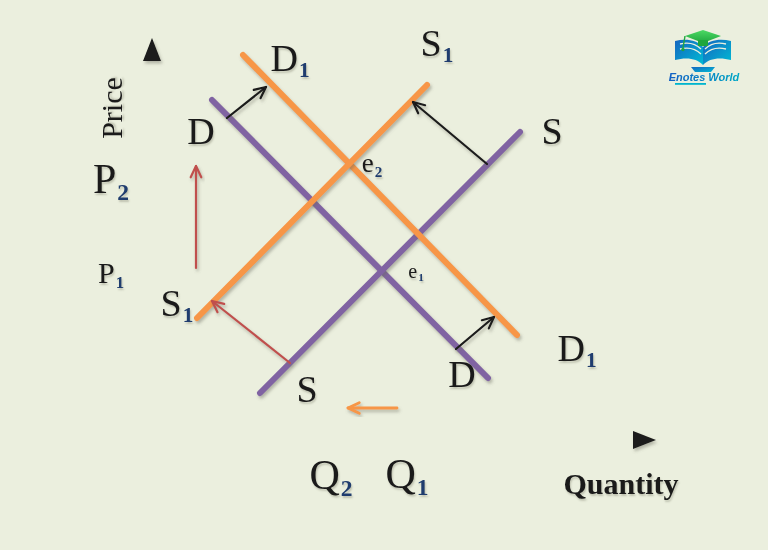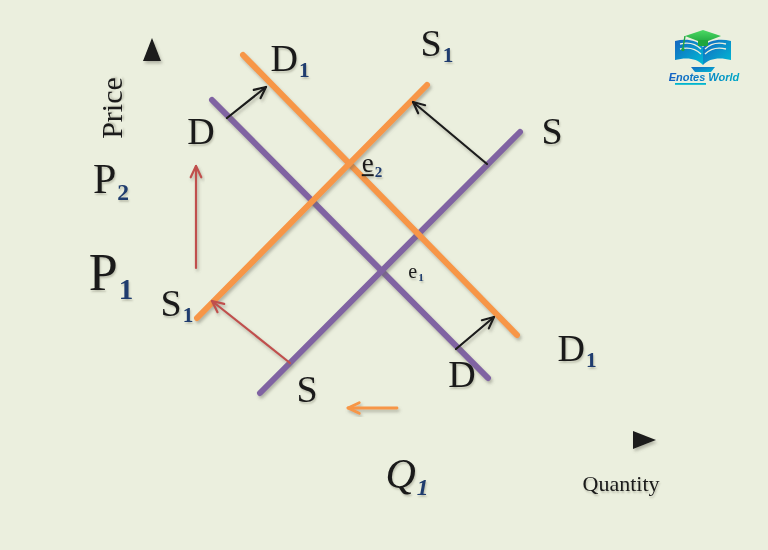--- a/index.html
+++ b/index.html
@@ -71,25 +71,26 @@
         <polyline points="201.3,177.3 196,166 190.7,177.3" fill="none" stroke="#C0504D" stroke-width="2.2" stroke-linecap="round" stroke-linejoin="round"></polyline>
       </g>
       <g filter="url(#ds)">
         <line x1="397" y1="408" x2="348" y2="408" stroke="#F79646" stroke-width="2.8" stroke-linecap="round"></line>
         <polyline points="359.3,402.7 348,408 359.3,413.3" fill="none" stroke="#F79646" stroke-width="2.8" stroke-linecap="round" stroke-linejoin="round"></polyline>
       </g>
     </svg>
 
   <div id="labels-layer">
       <div class="dlabel" style="left: 112px; top: 108px; font-size: 30px; transform: translate(-50%, -50%) rotate(-90deg);"><span>Price</span></div>
-      <div class="dlabel" style="left: 621px; top: 484px; font-size: 22px;"><span>Quantity</span></div>
+      <div class="dlabel" style="left: 621px; top: 484px; font-size: 30px; font-weight: bold;"><span>Quantity</span></div>
       <div class="dlabel" style="left: 111px; top: 181px; font-size: 42px;"><span>P</span><span class="sub">2</span></div>
-      <div class="dlabel" style="left: 111px; top: 275px; font-size: 52px;"><span>P</span><span class="sub">1</span></div>
-      <div class="dlabel" style="left: 407px; top: 476px; font-size: 42px; font-style: italic;"><span>Q</span><span class="sub">1</span></div>
-      <div class="dlabel" style="left: 372px; top: 165px; font-size: 27px; text-decoration: underline;"><span>e</span><span class="sub">2</span></div>
+      <div class="dlabel" style="left: 111px; top: 275px; font-size: 30px;"><span>P</span><span class="sub">1</span></div>
+      <div class="dlabel" style="left: 331px; top: 477px; font-size: 42px;"><span>Q</span><span class="sub">2</span></div>
+      <div class="dlabel" style="left: 407px; top: 476px; font-size: 42px;"><span>Q</span><span class="sub">1</span></div>
+      <div class="dlabel" style="left: 372px; top: 165px; font-size: 27px;"><span>e</span><span class="sub">2</span></div>
       <div class="dlabel" style="left: 416px; top: 272px; font-size: 20px;"><span>e</span><span class="sub">1</span></div>
       <div class="dlabel" style="left: 201px; top: 131px; font-size: 38px;"><span>D</span></div>
       <div class="dlabel" style="left: 290px; top: 60px; font-size: 38px;"><span>D</span><span class="sub">1</span></div>
       <div class="dlabel" style="left: 437px; top: 45px; font-size: 38px;"><span>S</span><span class="sub">1</span></div>
       <div class="dlabel" style="left: 552px; top: 131px; font-size: 38px;"><span>S</span></div>
       <div class="dlabel" style="left: 177px; top: 305px; font-size: 38px;"><span>S</span><span class="sub">1</span></div>
       <div class="dlabel" style="left: 307px; top: 389px; font-size: 38px;"><span>S</span></div>
       <div class="dlabel" style="left: 462px; top: 374px; font-size: 38px;"><span>D</span></div>
       <div class="dlabel" style="left: 577px; top: 350px; font-size: 38px;"><span>D</span><span class="sub">1</span></div>
     </div>

